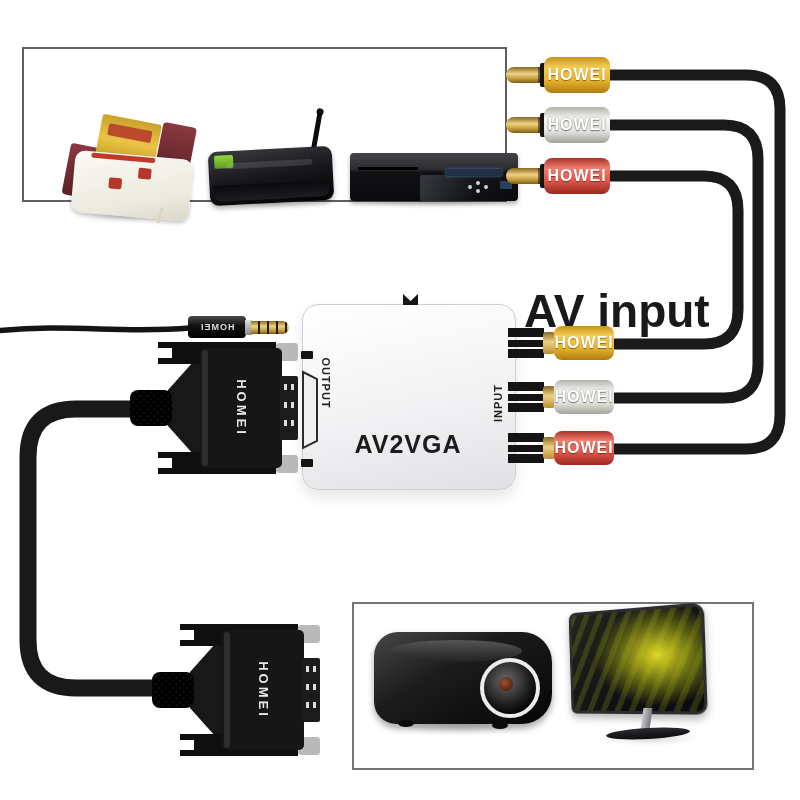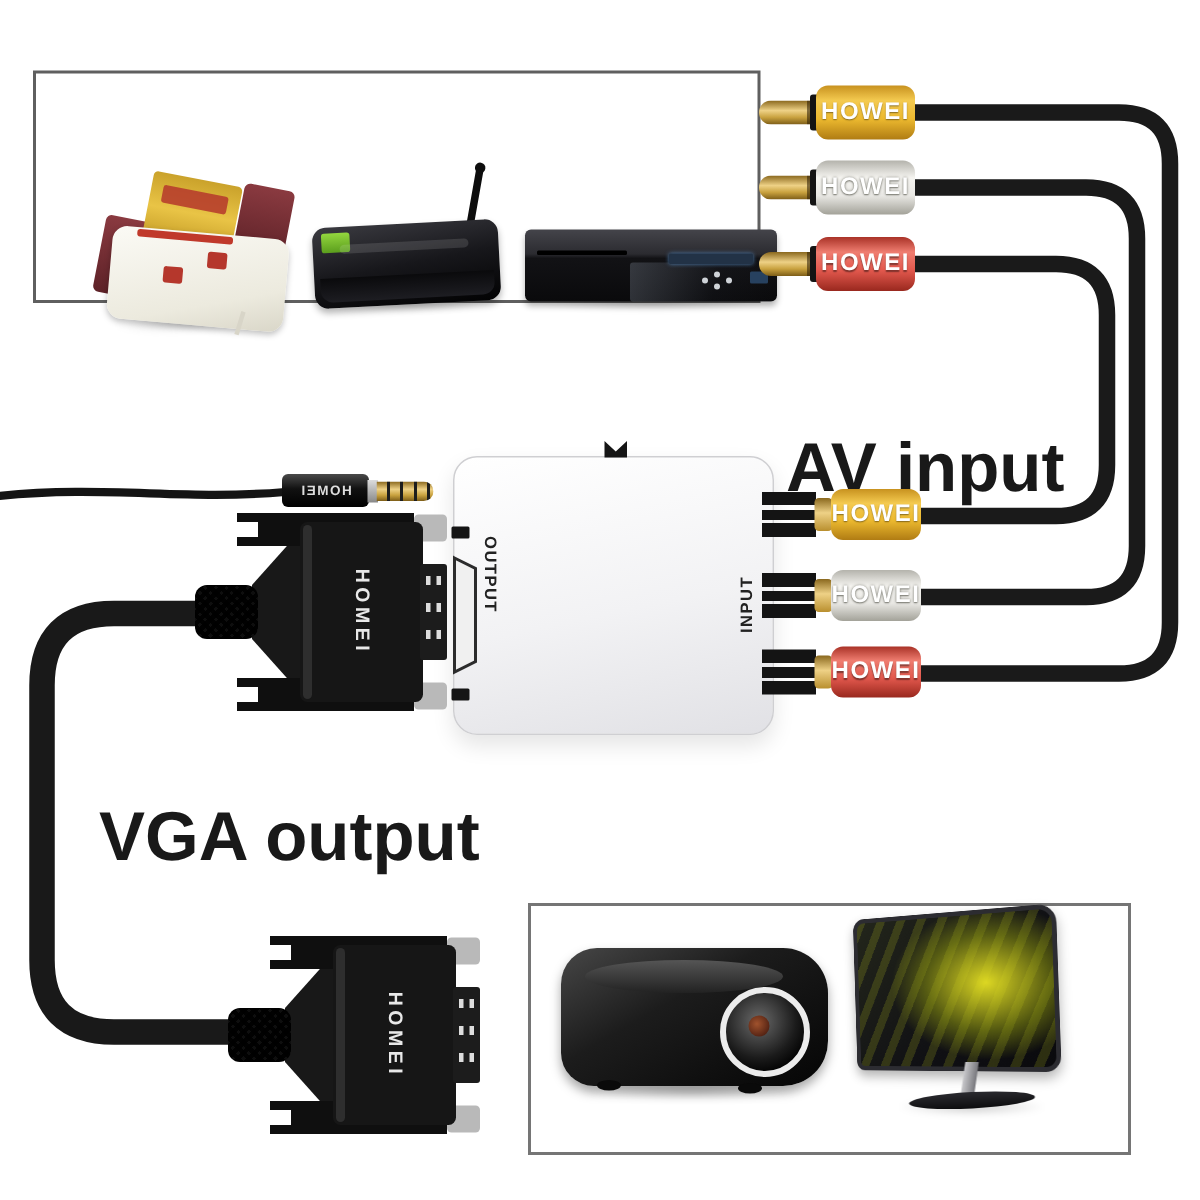--- a/index.html
+++ b/index.html
@@ -198,20 +198,21 @@
 
   <div class="abs big-label" style="left:524px;top:236px;margin-top:48px;">AV input</div>
 
   <div class="conv-body"></div>
   <svg class="abs" style="left:0;top:0;" width="800" height="800" viewBox="0 0 800 800">
     <path d="M403 305 V294 L410.5 301 L418 294 V305 Z" fill="#151515"></path>
     <rect x="301" y="351" width="12" height="8" rx="1" fill="#151515"></rect>
     <rect x="301" y="459" width="12" height="8" rx="1" fill="#151515"></rect>
     <path d="M303 372 L317 379 V441 L303 448 Z" fill="#f0f0f0" stroke="#2c2c2c" stroke-width="2"></path>
   </svg>
+  <div class="conv-model">AV2VGA</div>
   <div class="side-label" style="left:270px;top:376px;transform:rotate(90deg);">OUTPUT</div>
   <div class="side-label" style="left:444px;top:396px;transform:rotate(-90deg);">INPUT</div>
 
   <div class="rca-jack" style="left:508px;top:328px;"></div>
   <div class="gold-ring" style="left:543px;top:332px;"></div>
   <div class="plug-body mid plug-yellow" style="left:554px;top:326px;">
     <span class="brand">HOWEI</span>
   </div>
 
   <div class="rca-jack" style="left:508px;top:382px;"></div>
@@ -248,21 +249,20 @@
           <rect x="161" y="46" width="3" height="6"></rect>
         <rect x="154" y="64" width="3" height="6"></rect>
           <rect x="161" y="64" width="3" height="6"></rect>
         <rect x="154" y="82" width="3" height="6"></rect>
           <rect x="161" y="82" width="3" height="6"></rect>
       </g>
     </svg>
     <span class="vga-brand">HOMEI</span>
   </div>
 
-  <div class="abs big-label" style="left:66px;top:530px;">VGA output</div>
 
   <div class="vga-conn" style="left:152px;top:620px;">
     <div class="vga-braid"></div>
     <svg width="170" height="140" viewBox="0 0 170 140">
       <path d="M38 52 L72 14 L72 126 L38 88 Z" fill="#181818"></path>
       <path d="M28 4 H146 V26 H28 V20 H42 V10 H28 Z" fill="#0f0f0f"></path>
       <path d="M28 114 H146 V136 H28 V130 H42 V120 H28 Z" fill="#0f0f0f"></path>
       <rect x="146" y="5" width="22" height="18" rx="3" fill="#b9b9b9"></rect>
       <rect x="146" y="117" width="22" height="18" rx="3" fill="#b9b9b9"></rect>
       <rect x="70" y="10" width="82" height="120" rx="5" fill="#161616"></rect>

